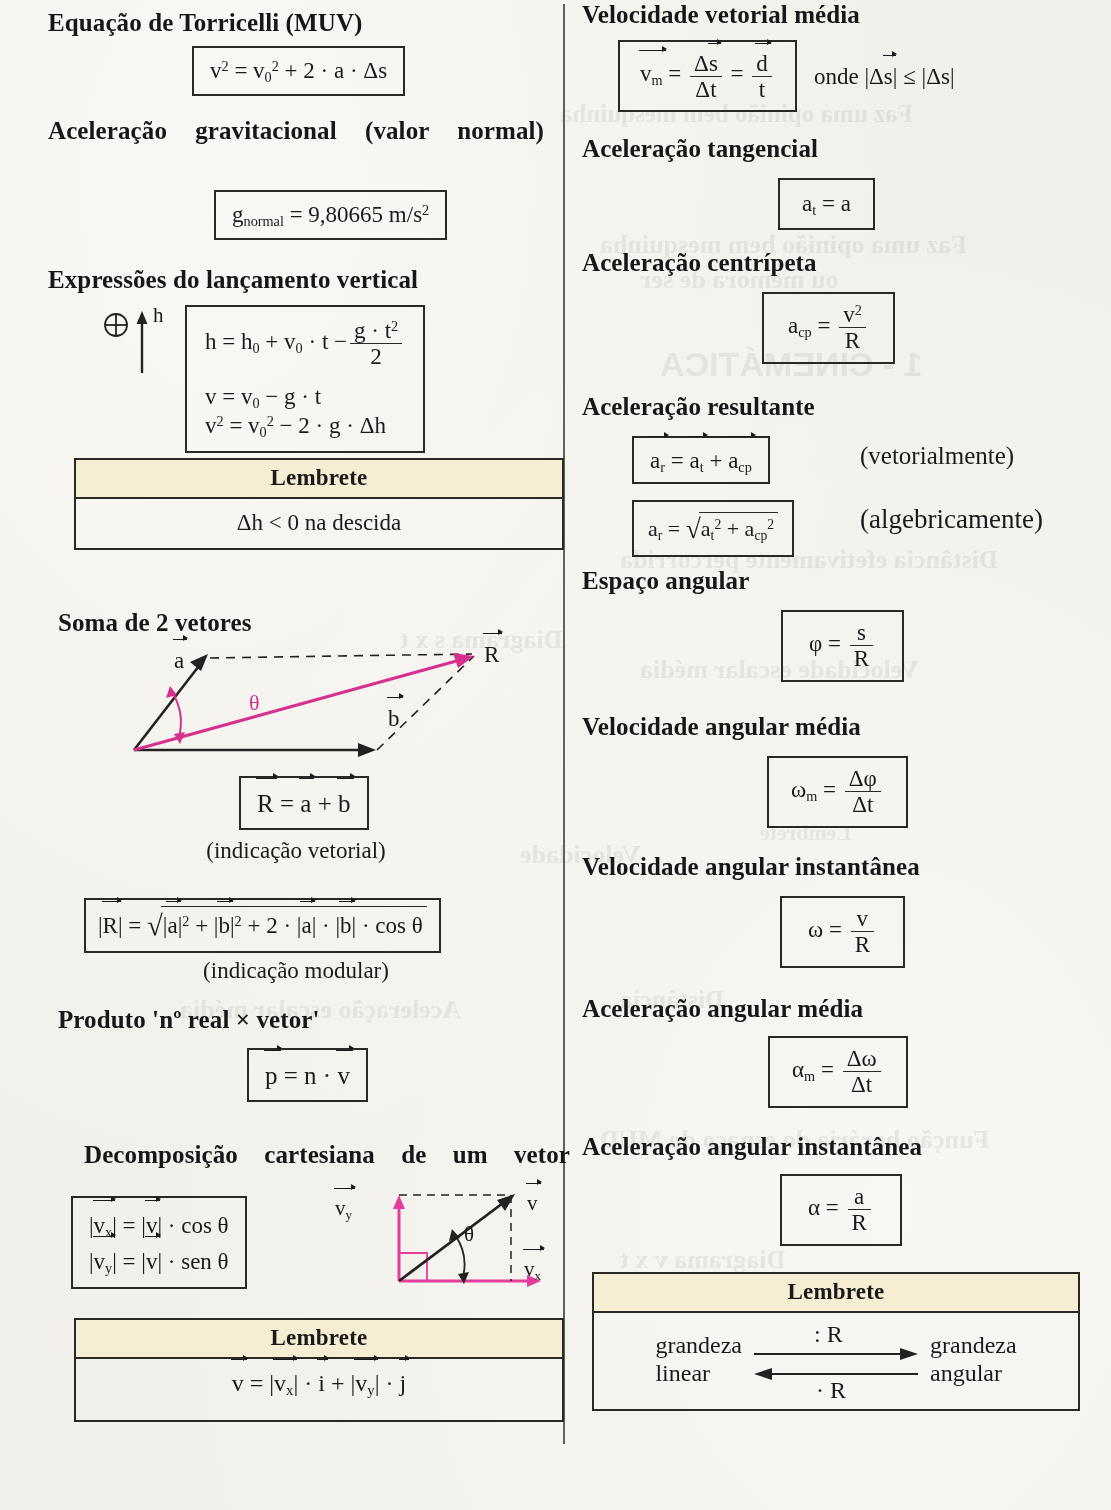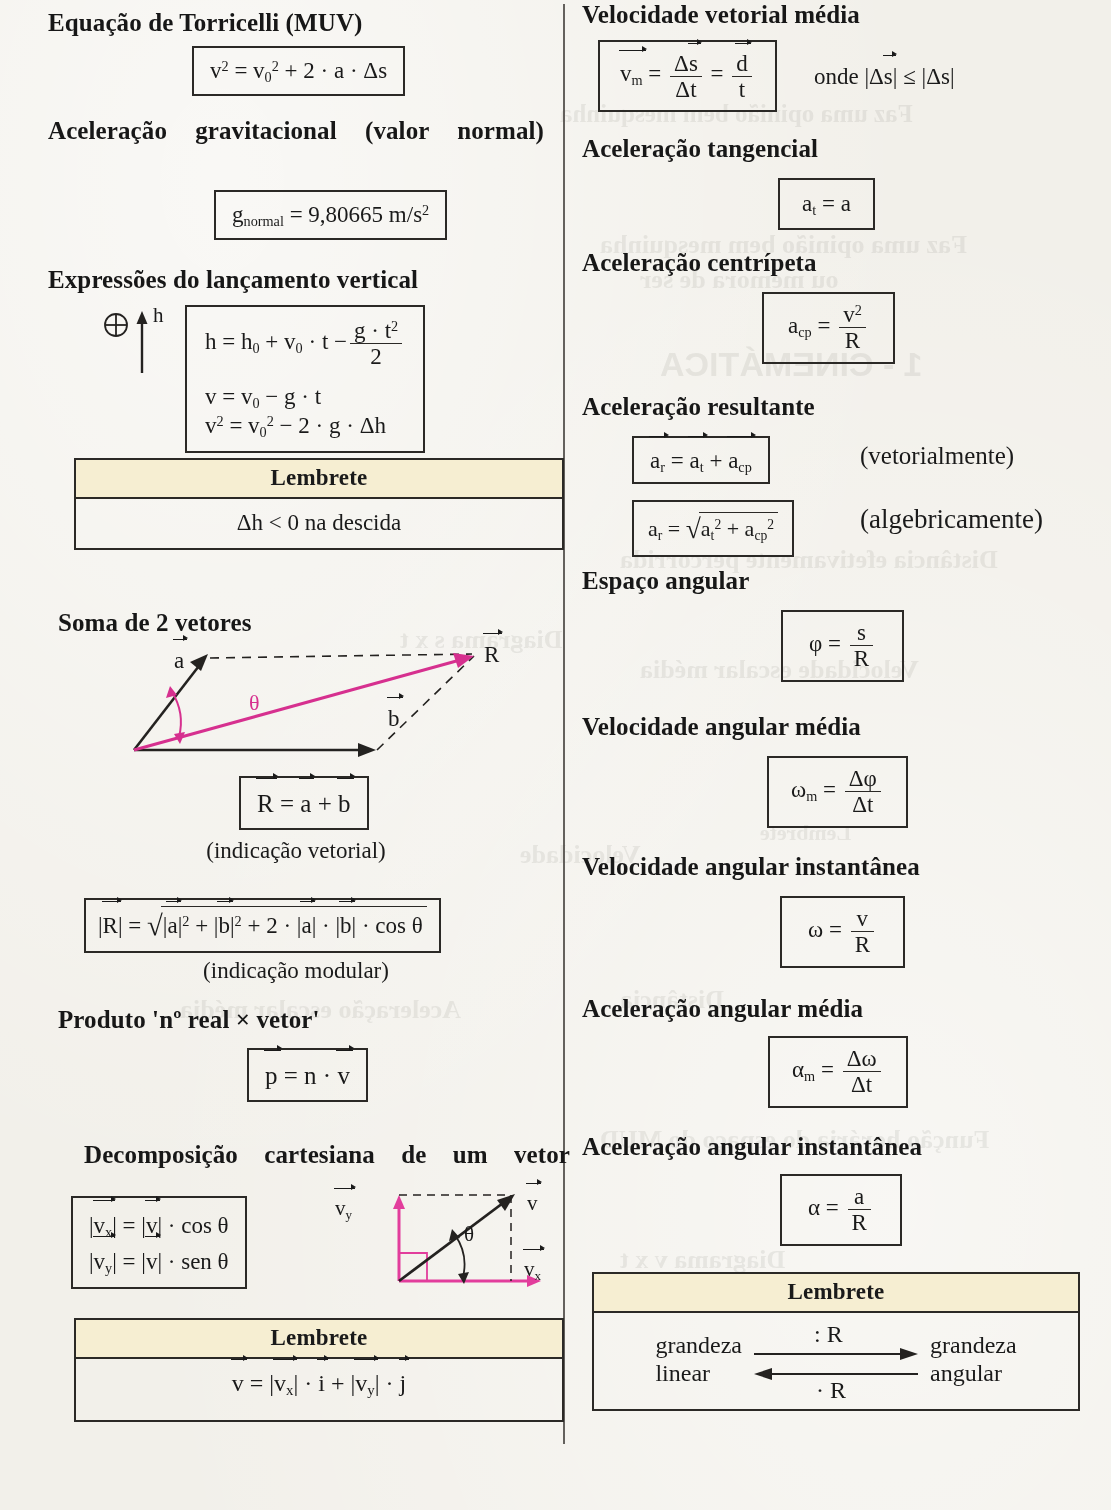--- a/index.html
+++ b/index.html
@@ -304,21 +304,21 @@
         <span class="vec">v</span> = |<span class="vec">v<sub>x</sub></span>| · <span class="vec">i</span> + |<span class="vec">v<sub>y</sub></span>| · <span class="vec">j</span>
       </div>
     </div>
   </div>
 
 </div>
 
 <div class="col col-right">
 
   <h2 class="heading" style="position:absolute;left:0;top:0;">Velocidade vetorial média</h2>
-  <div style="position:absolute;left:16px;top:40px;">
+  <div style="position:absolute;left:36px;top:40px;">
     <div class="fbox m" style="padding:8px 20px;font-size:23px;">
       <span class="vec">v<sub>m</sub></span> =
       <span class="frac"><span class="num">Δ<span class="vec">s</span></span><span class="den">Δt</span></span>
       =
       <span class="frac"><span class="num"><span class="vec">d</span></span><span class="den">t</span></span>
     </div>
   </div>
   <div class="note m" style="position:absolute;left:232px;top:62px;">
     onde |Δ<span class="vec">s</span>| ≤ |Δs|
   </div>

